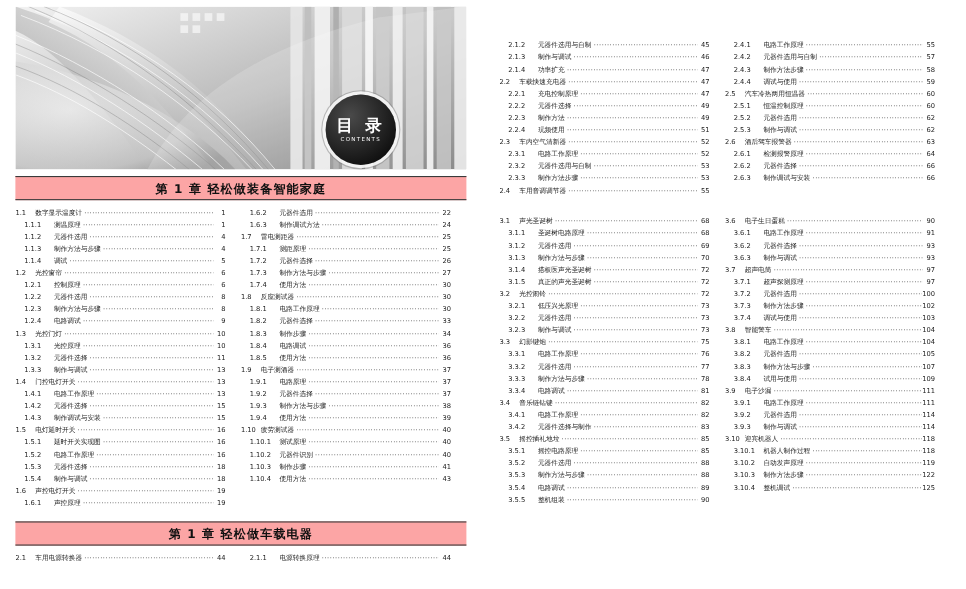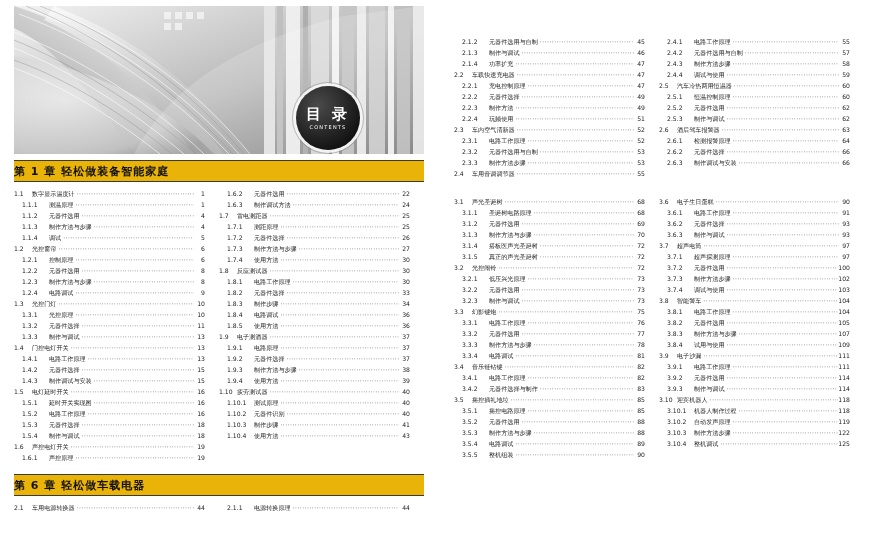--- a/index.html
+++ b/index.html
@@ -79,22 +79,22 @@
 
   
   .chapter-bar {
     position: relative;
     margin: 0 14px;
     height: 20px;
     border-top: 1px solid #3a3a3a;
     border-bottom: 1px solid #3a3a3a;
     display: flex;
     align-items: center;
-    justify-content: flex-start;
-    background: #eab308;
+    justify-content: center;
+    background: #fca5a5;
   }
   .chapter-bar .title {
     font-size: 11px;
     font-weight: bold;
     color: #111;
     letter-spacing: 1px;
   }
 
   
   .cols {
@@ -530,21 +530,21 @@
               <span class="txt">使用方法</span>
               <span class="dots">··························································································</span>
               <span class="pg">43</span>
             </div>
           </div>
       </div>
 
       <div class="spacer-lg"></div>
 
       <div class="chapter-bar">
-        <span class="title">第 6 章  轻松做车载电器</span>
+        <span class="title">第 1 章  轻松做车载电器</span>
       </div>
 
       <div class="spacer"></div>
 
       <div class="cols">
         <div class="col">
             <div class="entry lvl1">
               <span class="num">2.1</span>
               <span class="txt">车用电源转换器</span>
               <span class="dots">··························································································</span>

